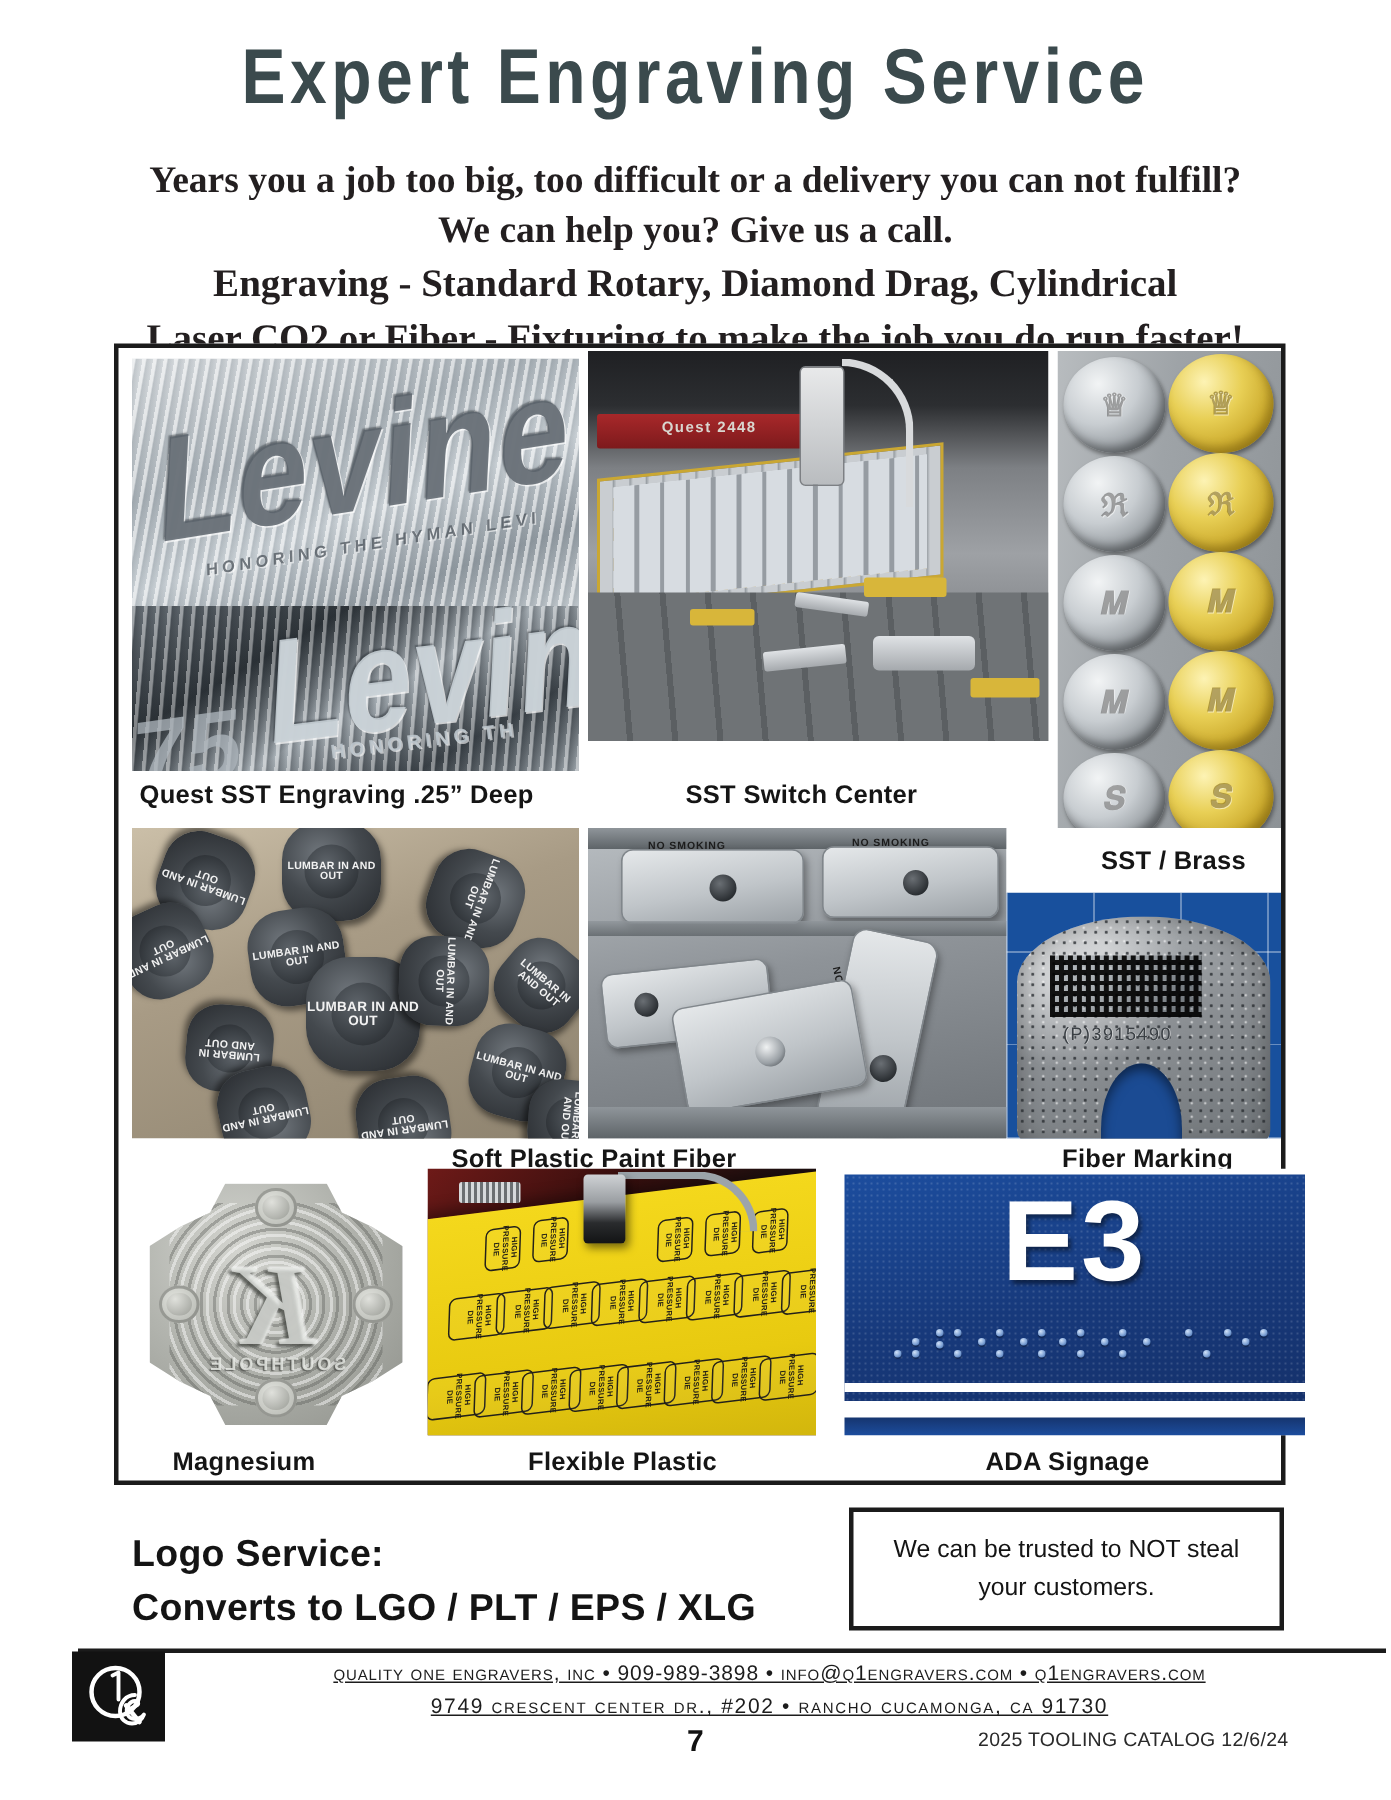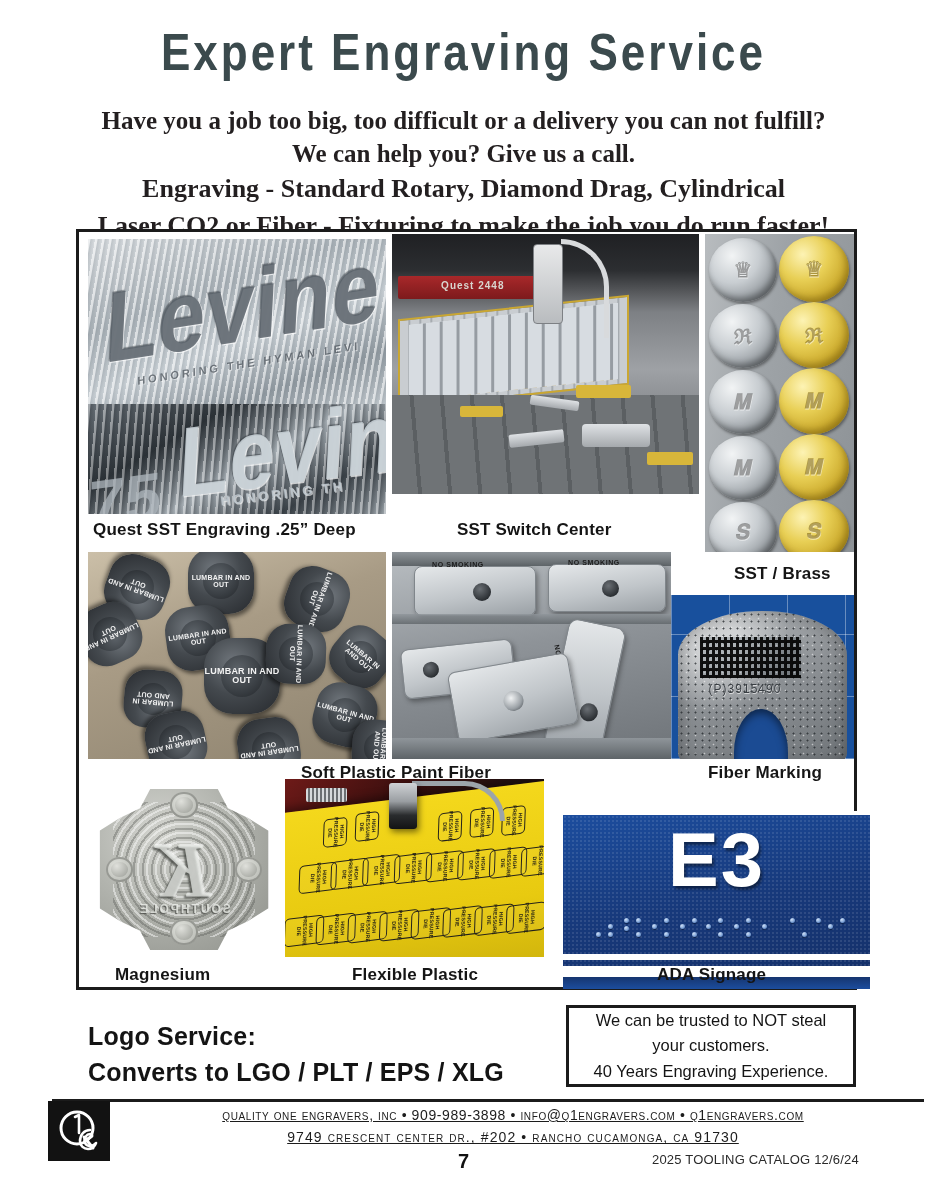--- a/index.html
+++ b/index.html
@@ -505,21 +505,21 @@
     color:#2a2a2a;
     letter-spacing:0.2px;
   }
 </style>
 </head>
 <body>
 
 <div class="page-title">Expert Engraving Service</div>
 
 <div class="tagline-block">
-  <div class="tagline-1">Have you a job too big, too difficult or a delivery you can not fulfill?</div>
+  <div class="tagline-1">Years you a job too big, too difficult or a delivery you can not fulfill?</div>
   <div class="tagline-2">We can help you? Give us a call.</div>
   <div class="tagline-3">Engraving - Standard Rotary, Diamond Drag, Cylindrical</div>
   <div class="tagline-4">Laser CO2 or Fiber  -  Fixturing to make the job you do run faster!</div>
 </div>
 
 <div class="grid-frame">
 
   <div class="cell" style="left:9px; top:7px; width:298px; height:165px;">
     <div class="ph metal-brush">
       <div class="engraved-word" style="left:16px; top:18px; font-size:86px; transform: rotate(-9deg) skewX(-12deg) scaleY(1.15);">Levine</div>
@@ -726,21 +726,21 @@
         <div class="flex-tag" style="left:230px; top:132px; width:26px; height:38px; transform:rotate(90deg);">HIGH PRESSURE DIE</div>
       </div>
       <div class="flex-connector"></div>
       <div class="flex-head"></div>
       <div class="flex-hose"></div>
     </div>
   </div>
 
   <div class="caption" style="left:273px; top:733px;">Flexible Plastic</div>
 
-  <div class="cell" style="left:468px; top:579px; width:307px; height:178px;padding-left:16px;">
+  <div class="cell" style="left:468px; top:547px; width:307px; height:178px;padding-left:16px;">
     <div class="ph ada-bg">
       <div class="ada-panel">
         <div class="ada-noise"></div>
         <div class="ada-text">E3</div>
         <div class="ada-braille">
           <div class="ada-dot" style="left:2px;  top:18px;"></div>
           <div class="ada-dot" style="left:14px; top:10px;"></div>
           <div class="ada-dot" style="left:14px; top:18px;"></div>
           <div class="ada-dot" style="left:30px; top:4px;"></div>
           <div class="ada-dot" style="left:30px; top:12px;"></div>
@@ -776,21 +776,20 @@
 </div>
 
 <div class="logo-service">
   <div>Logo Service:</div>
   <div>Converts to LGO / PLT / EPS / XLG</div>
 </div>
 
 <div class="trust-box">
   <div>We can be trusted to NOT steal</div>
   <div>your customers.</div>
-  <div>40 Years Engraving Experience.</div>
 </div>
 
 <div class="footer-rule"></div>
 
 <div class="footer-logo">
   <svg width="50" height="48" viewBox="0 0 50 48">
     <circle cx="23" cy="21" r="16" fill="none" stroke="#ffffff" stroke-width="3"></circle>
     <path d="M30 30 L39 41" stroke="#ffffff" stroke-width="3" stroke-linecap="round"></path>
     <path d="M21 10 L25 8 L25 26" stroke="#ffffff" stroke-width="2.6" fill="none" stroke-linecap="round" stroke-linejoin="round"></path>
     <path d="M36 23 c-6 0 -10 5 -10 11 c0 5 4 8 8 8 c4 0 7 -3 8 -6 c-3 4 -9 4 -11 0 c-2 -5 2 -9 5 -9 c2 0 3 2 1 3 l-4 2" stroke="#ffffff" stroke-width="2.6" fill="none" stroke-linecap="round" stroke-linejoin="round"></path>

